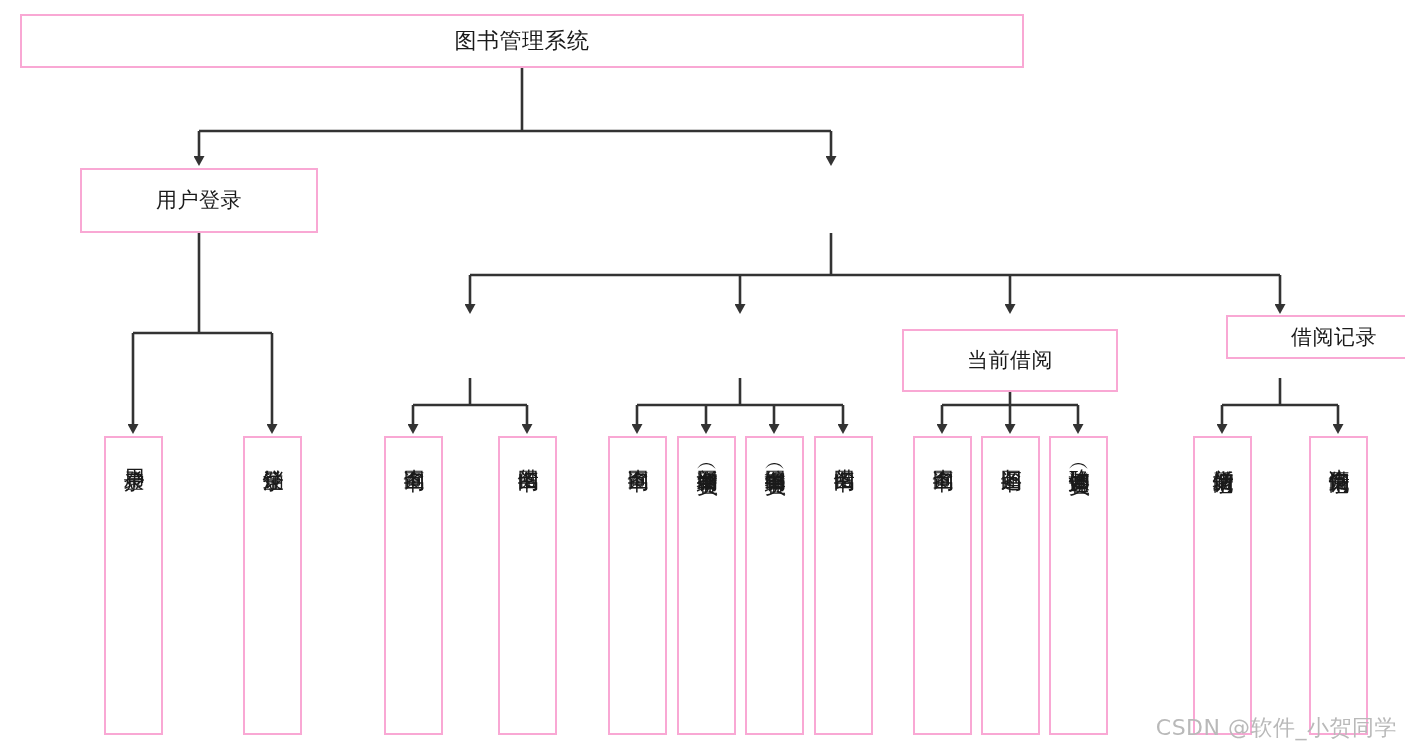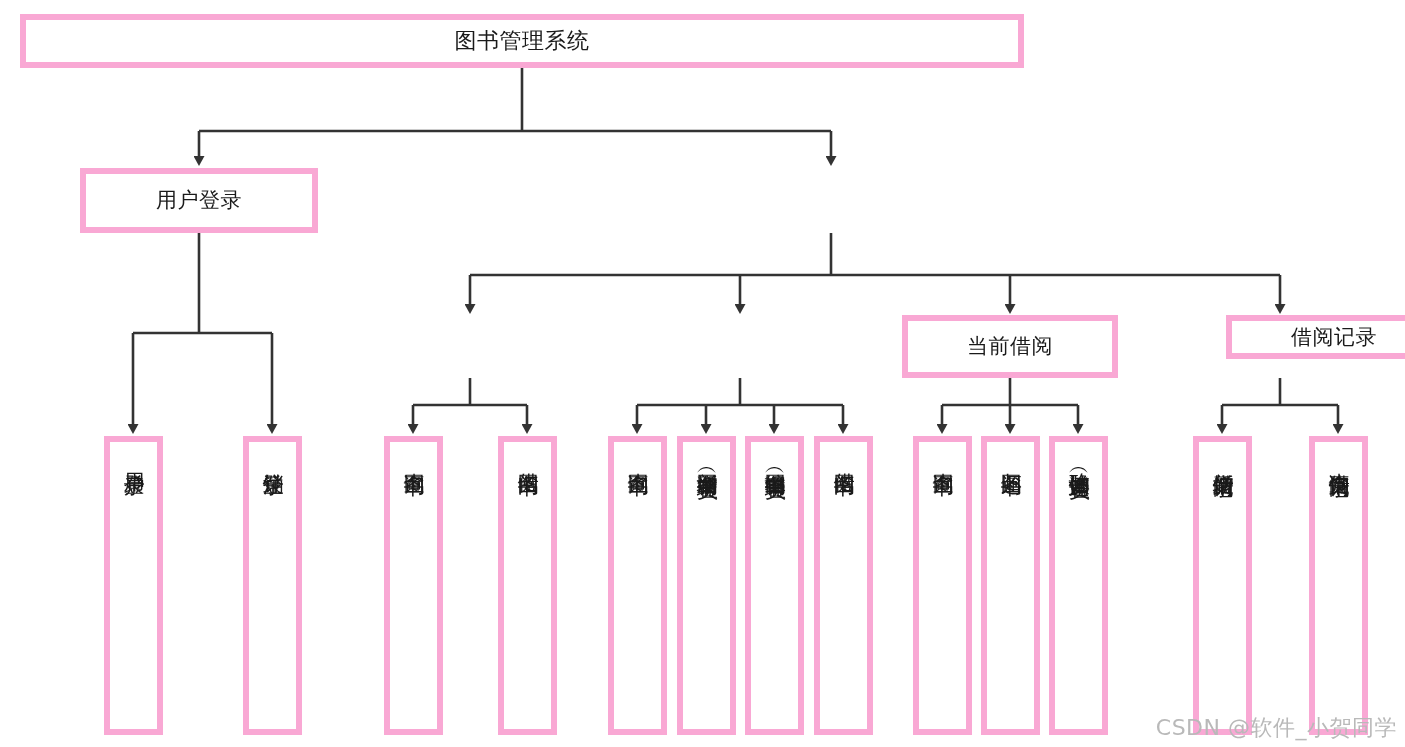--- a/index.html
+++ b/index.html
@@ -23,21 +23,21 @@
     left: 0;
     top: 0;
     width: 1405px;
     height: 747px;
     pointer-events: none;
   }
   .node {
     position: absolute;
     box-sizing: border-box;
     background: #ffffff;
-    border: 6px solid #f9a8d4;
+    border: 2px solid #f9a8d4;
     display: flex;
     align-items: center;
     justify-content: center;
     color: #1a1a1a;
     z-index: 2;
   }
   .node-label {
     display: block;
     text-align: center;
     line-height: 1.18;
@@ -133,21 +133,21 @@
   </svg>
 
   <div class="node horiz root" style="left:20px; top:14px; width:1004px; height:54px;">
     <span class="node-label">图书管理系统</span>
   </div>
 
   <div class="node horiz" style="left:80px; top:168px; width:238px; height:65px;">
     <span class="node-label">用户登录</span>
   </div>
 
-  <div class="node horiz" style="left:902px; top:315px; width:216px; height:63px;">
+  <div class="node horiz" style="left:902px; top:329px; width:216px; height:63px;">
     <span class="node-label">当前借阅</span>
   </div>
   <div class="node horiz" style="left:1226px; top:315px; width:216px; height:44px;">
     <span class="node-label">借阅记录</span>
   </div>
 
   <div class="node vert" style="left:104px; top:436px; width:59px; height:299px;">
     <span class="node-label">用户登录</span>
   </div>
   <div class="node vert" style="left:243px; top:436px; width:59px; height:299px;">

